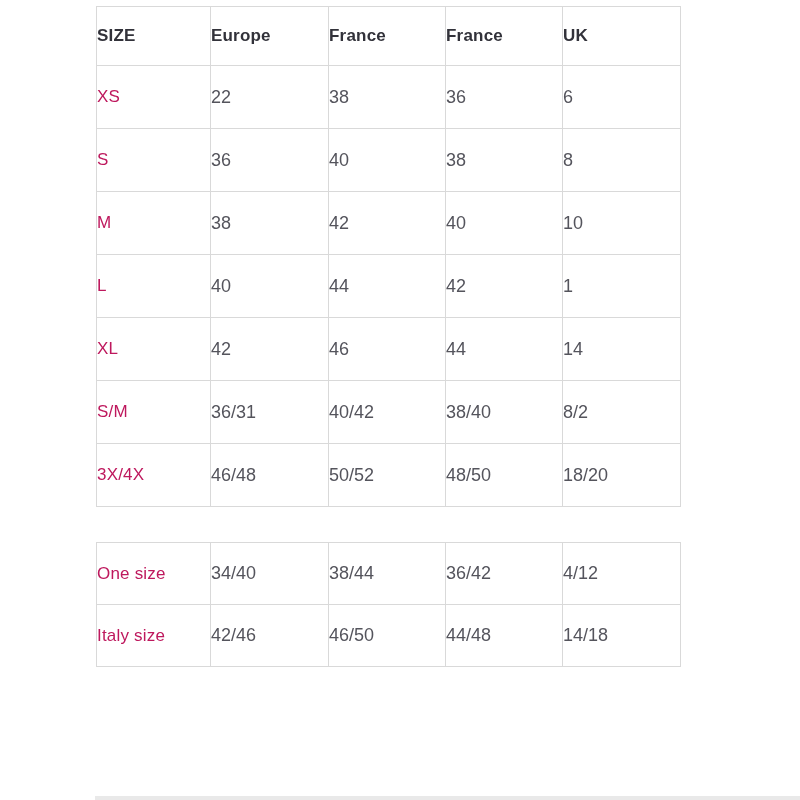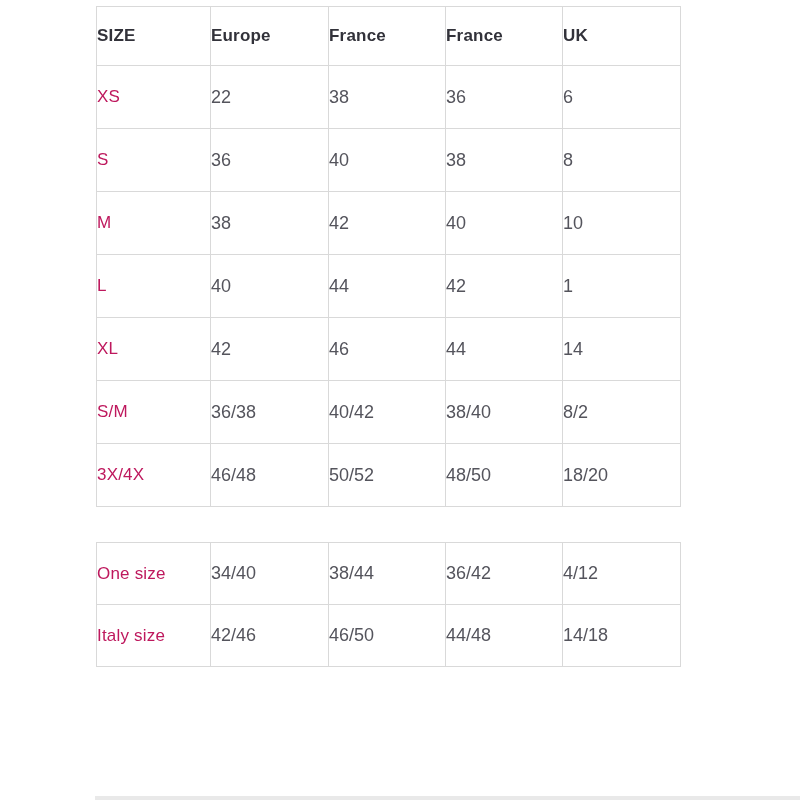--- a/index.html
+++ b/index.html
@@ -129,21 +129,21 @@
         </tr>
         <tr>
           <th>XL</th>
           <td>42</td>
           <td>46</td>
           <td>44</td>
           <td>14</td>
         </tr>
         <tr>
           <th>S/M</th>
-          <td>36/38</td>
+          <td>36/31</td>
           <td>40/42</td>
           <td>38/40</td>
           <td>8/2</td>
         </tr>
         <tr>
           <th>3X/4X</th>
           <td>46/48</td>
           <td>50/52</td>
           <td>48/50</td>
           <td>18/20</td>

